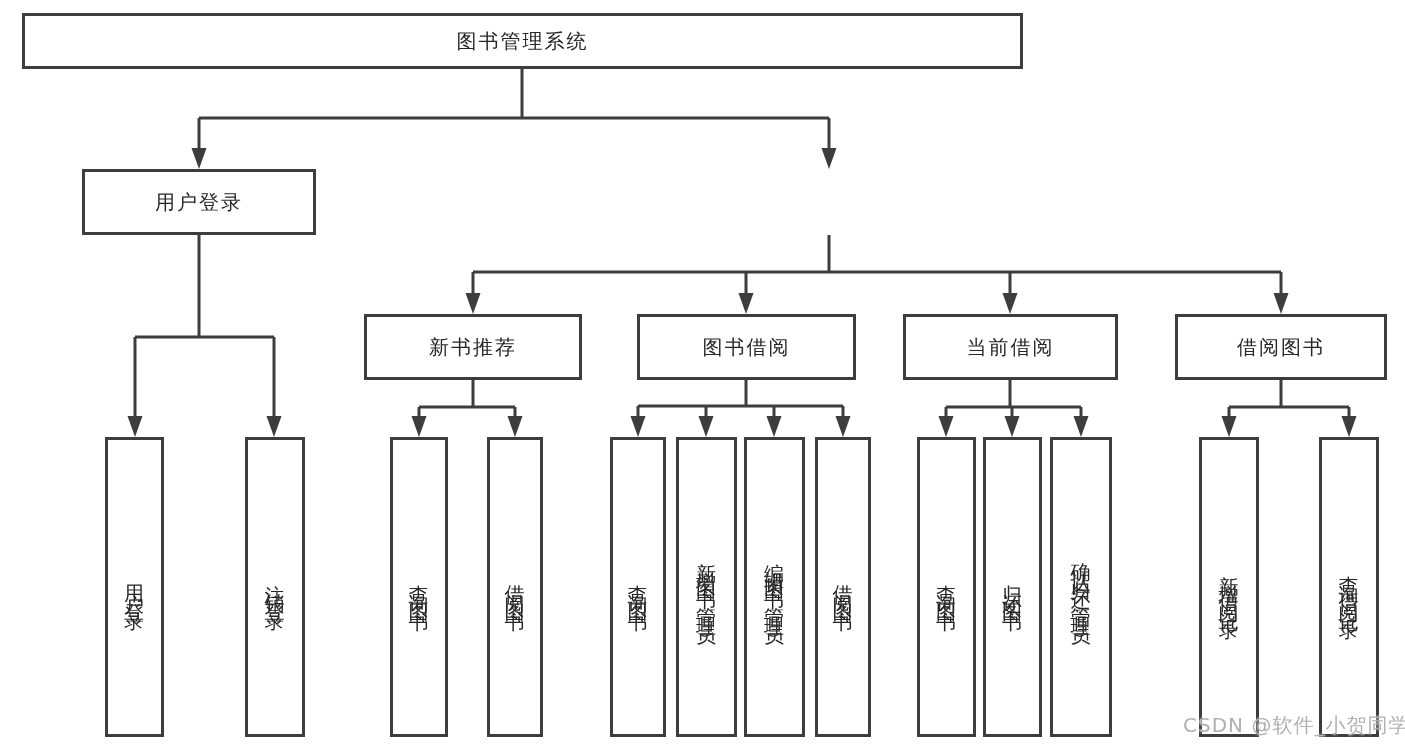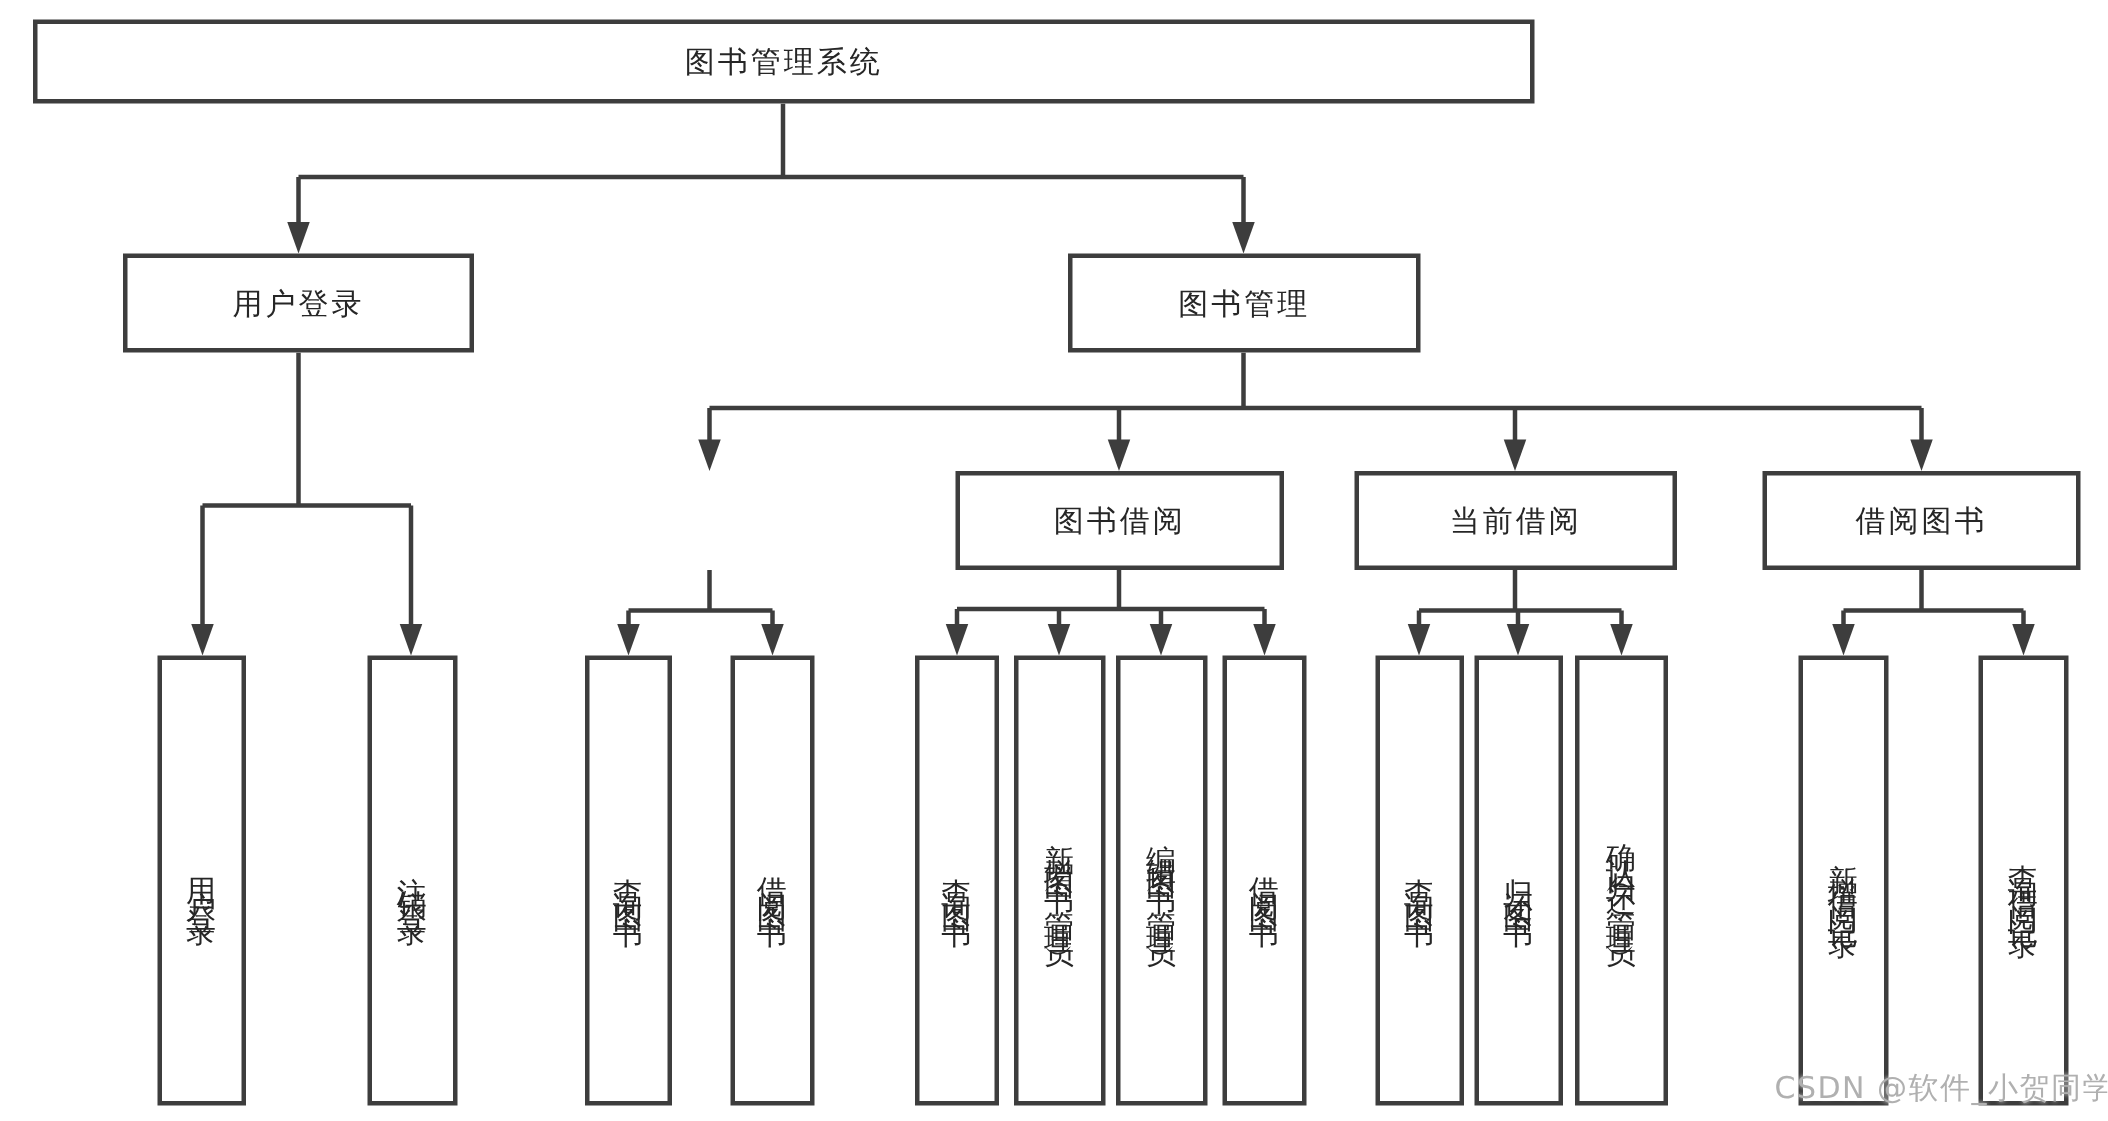--- a/index.html
+++ b/index.html
@@ -113,24 +113,24 @@
       <polygon points="1341.5,416 1356.5,416 1349,437"></polygon>
     </svg>
 
   <div class="box hbox" style="left:22px;top:13px;width:1001px;height:56px">
     <span>图书管理系统</span>
   </div>
 
   <div class="box hbox" style="left:82px;top:169px;width:234px;height:66px">
     <span>用户登录</span>
   </div>
-  <div class="box hbox" style="left:712px;top:169px;width:235px;height:66px">
-    <span>图书管理</span>
+
+  <div class="box hbox" style="left:364px;top:314px;width:218px;height:66px">
+    <span>新书推荐</span>
   </div>
-
   <div class="box hbox" style="left:637px;top:314px;width:219px;height:66px">
     <span>图书借阅</span>
   </div>
   <div class="box hbox" style="left:903px;top:314px;width:215px;height:66px">
     <span>当前借阅</span>
   </div>
   <div class="box hbox" style="left:1175px;top:314px;width:212px;height:66px">
     <span>借阅图书</span>
   </div>
 

